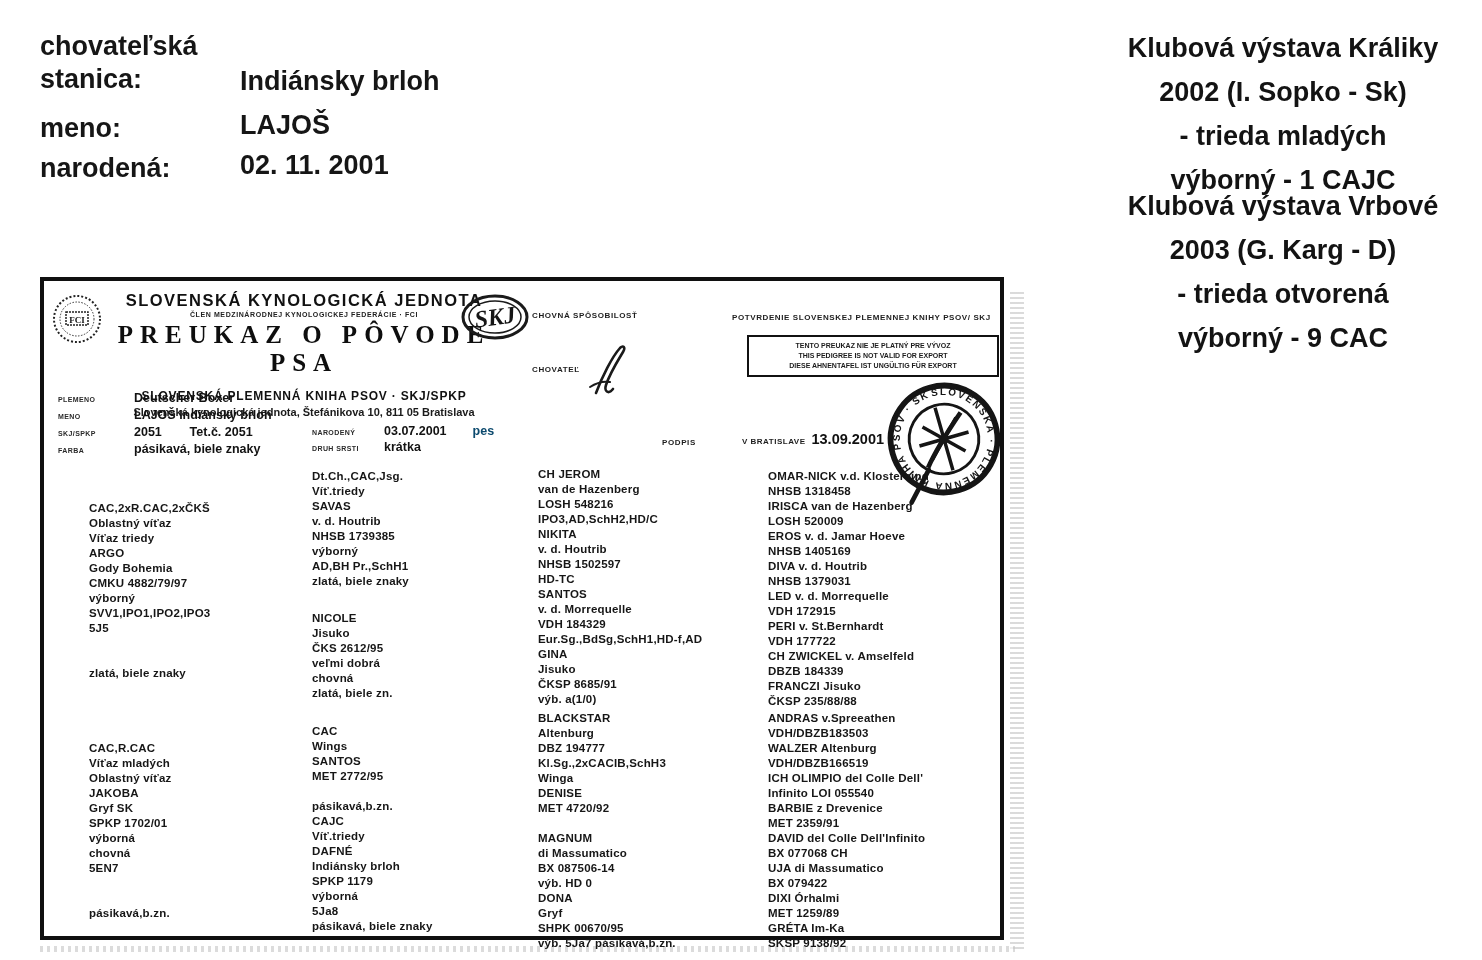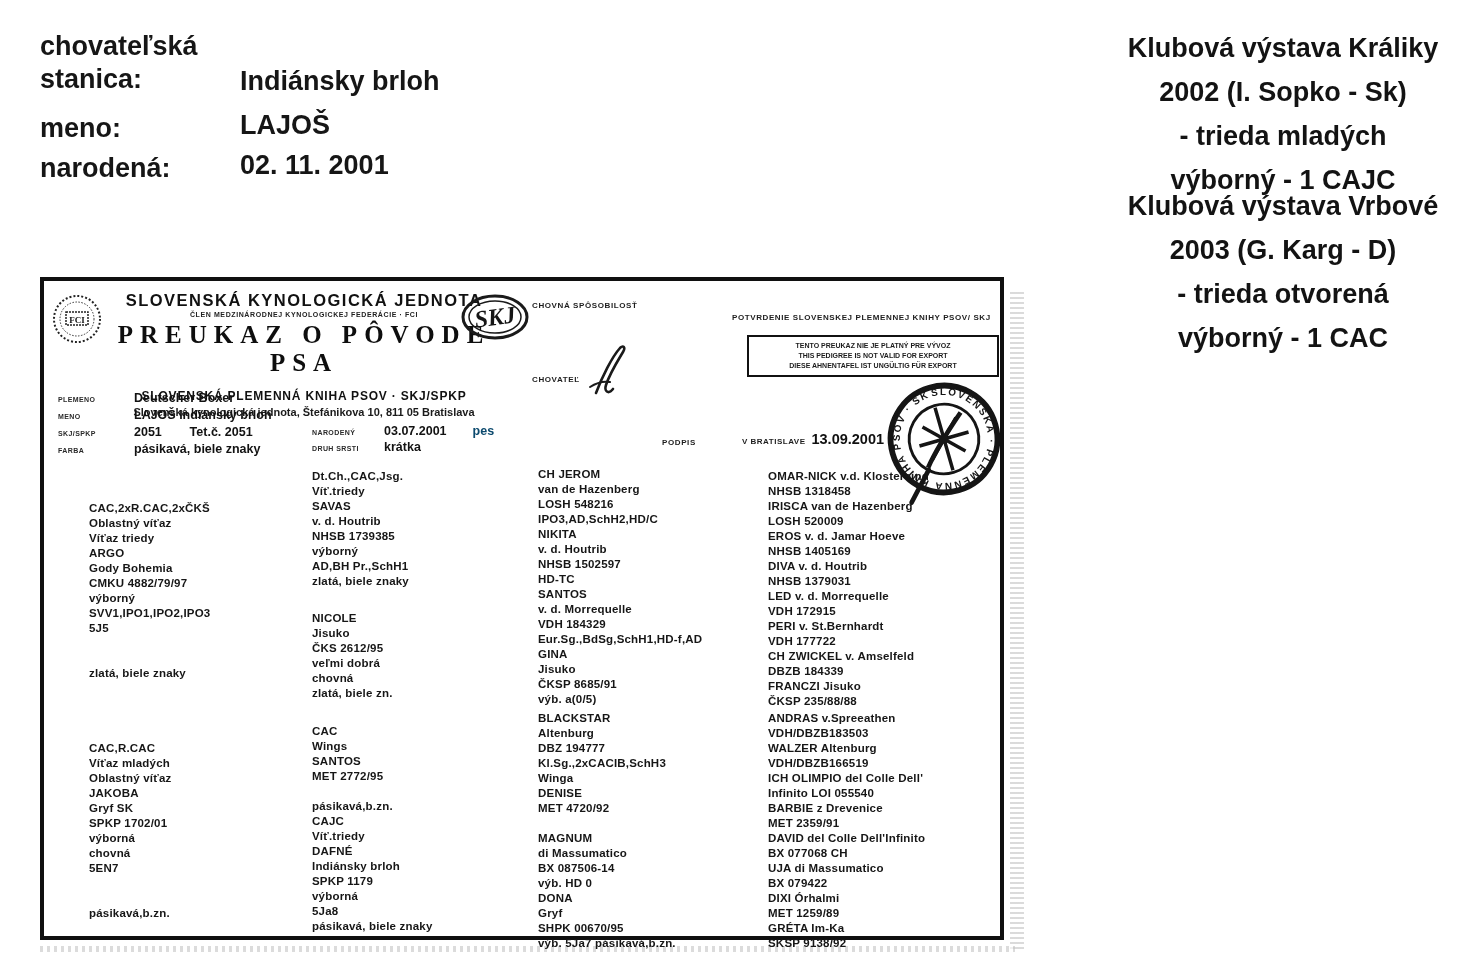--- a/index.html
+++ b/index.html
@@ -68,21 +68,21 @@
 <div class="abs info-label" style="left:40px;top:152px;">narodená:</div>
 <div class="abs info-value" style="left:240px;top:150px;">02. 11. 2001</div>
 
 <div class="abs show-block" style="left:1098px;top:26px;">Klubová výstava Králiky
 2002 (I. Sopko - Sk)
 - trieda mladých
 výborný - 1 CAJC</div>
 <div class="abs show-block" style="left:1098px;top:184px;">Klubová výstava Vrbové
 2003 (G. Karg - D)
 - trieda otvorená
-výborný - 1 CAC</div>
+výborný - 9 CAC</div>
 
 <div class="abs scan-strip-right"></div>
 <div class="abs scan-strip-bottom"></div>
 
 <div class="abs certificate">
 
   <div class="abs" style="left:8px;top:13px;">
     <svg width="50" height="50" viewBox="0 0 50 50">
       <circle cx="25" cy="25" r="23" fill="none" stroke="#222" stroke-width="2" stroke-dasharray="2 2"></circle>
       <circle cx="25" cy="25" r="17" fill="none" stroke="#333" stroke-width="1" stroke-dasharray="1.5 1.5"></circle>
@@ -100,28 +100,28 @@
   </div>
 
   <div class="abs" style="left:416px;top:12px;">
     <svg width="70" height="48" viewBox="0 0 70 48">
       <ellipse cx="35" cy="24" rx="32" ry="21" fill="none" stroke="#1a1a1a" stroke-width="3"></ellipse>
       <ellipse cx="35" cy="24" rx="26" ry="16" fill="none" stroke="#1a1a1a" stroke-width="1.5"></ellipse>
       <text x="35" y="32" text-anchor="middle" font-size="24" font-style="italic" font-weight="bold" font-family="Liberation Serif, serif" fill="#151515" transform="rotate(-8 35 24)">SKJ</text>
     </svg>
   </div>
 
-  <div class="abs tiny-label" style="left:488px;top:20px;">CHOVNÁ SPÔSOBILOSŤ</div>
+  <div class="abs tiny-label" style="left:488px;top:30px;">CHOVNÁ SPÔSOBILOSŤ</div>
   <div class="abs tiny-label" style="left:688px;top:32px;">POTVRDENIE SLOVENSKEJ PLEMENNEJ KNIHY PSOV/ SKJ</div>
 
   <div class="abs export-box">TENTO PREUKAZ NIE JE PLATNÝ PRE VÝVOZ
 THIS PEDIGREE IS NOT VALID FOR EXPORT
 DIESE AHNENTAFEL IST UNGÜLTIG FÜR EXPORT</div>
 
-  <div class="abs tiny-label" style="left:488px;top:94px;">CHOVATEĽ</div>
+  <div class="abs tiny-label" style="left:488px;top:84px;">CHOVATEĽ</div>
   <div class="abs" style="left:538px;top:62px;">
     <svg width="55" height="58" viewBox="0 0 55 58">
       <path d="M14,50 C20,34 30,14 38,5 C41,2 44,4 41,9 C35,19 28,30 24,42 C22,48 26,52 31,46" fill="none" stroke="#1a1a1a" stroke-width="2.6" stroke-linecap="round"></path>
       <path d="M8,44 C14,40 22,38 28,39" fill="none" stroke="#1a1a1a" stroke-width="2" stroke-linecap="round"></path>
     </svg>
   </div>
 
   <div class="abs dog-rows">
     <div class="dog-row">
       <span class="lbl">PLEMENO</span>
@@ -237,21 +237,21 @@
 v. d. Houtrib
 NHSB 1502597
 HD-TC
 SANTOS
 v. d. Morrequelle
 VDH 184329
 Eur.Sg.,BdSg,SchH1,HD-f,AD
 GINA
 Jisuko
 ČKSP 8685/91
-výb.  a(0/5)</div>
+výb.  a(1/0)</div>
   <div class="abs ped" style="left:494px;top:430px;width:225px;">BLACKSTAR
 Altenburg
 DBZ 194777
 Kl.Sg.,2xCACIB,SchH3
 Winga
 DENISE
 MET 4720/92
 
 MAGNUM
 di Massumatico

